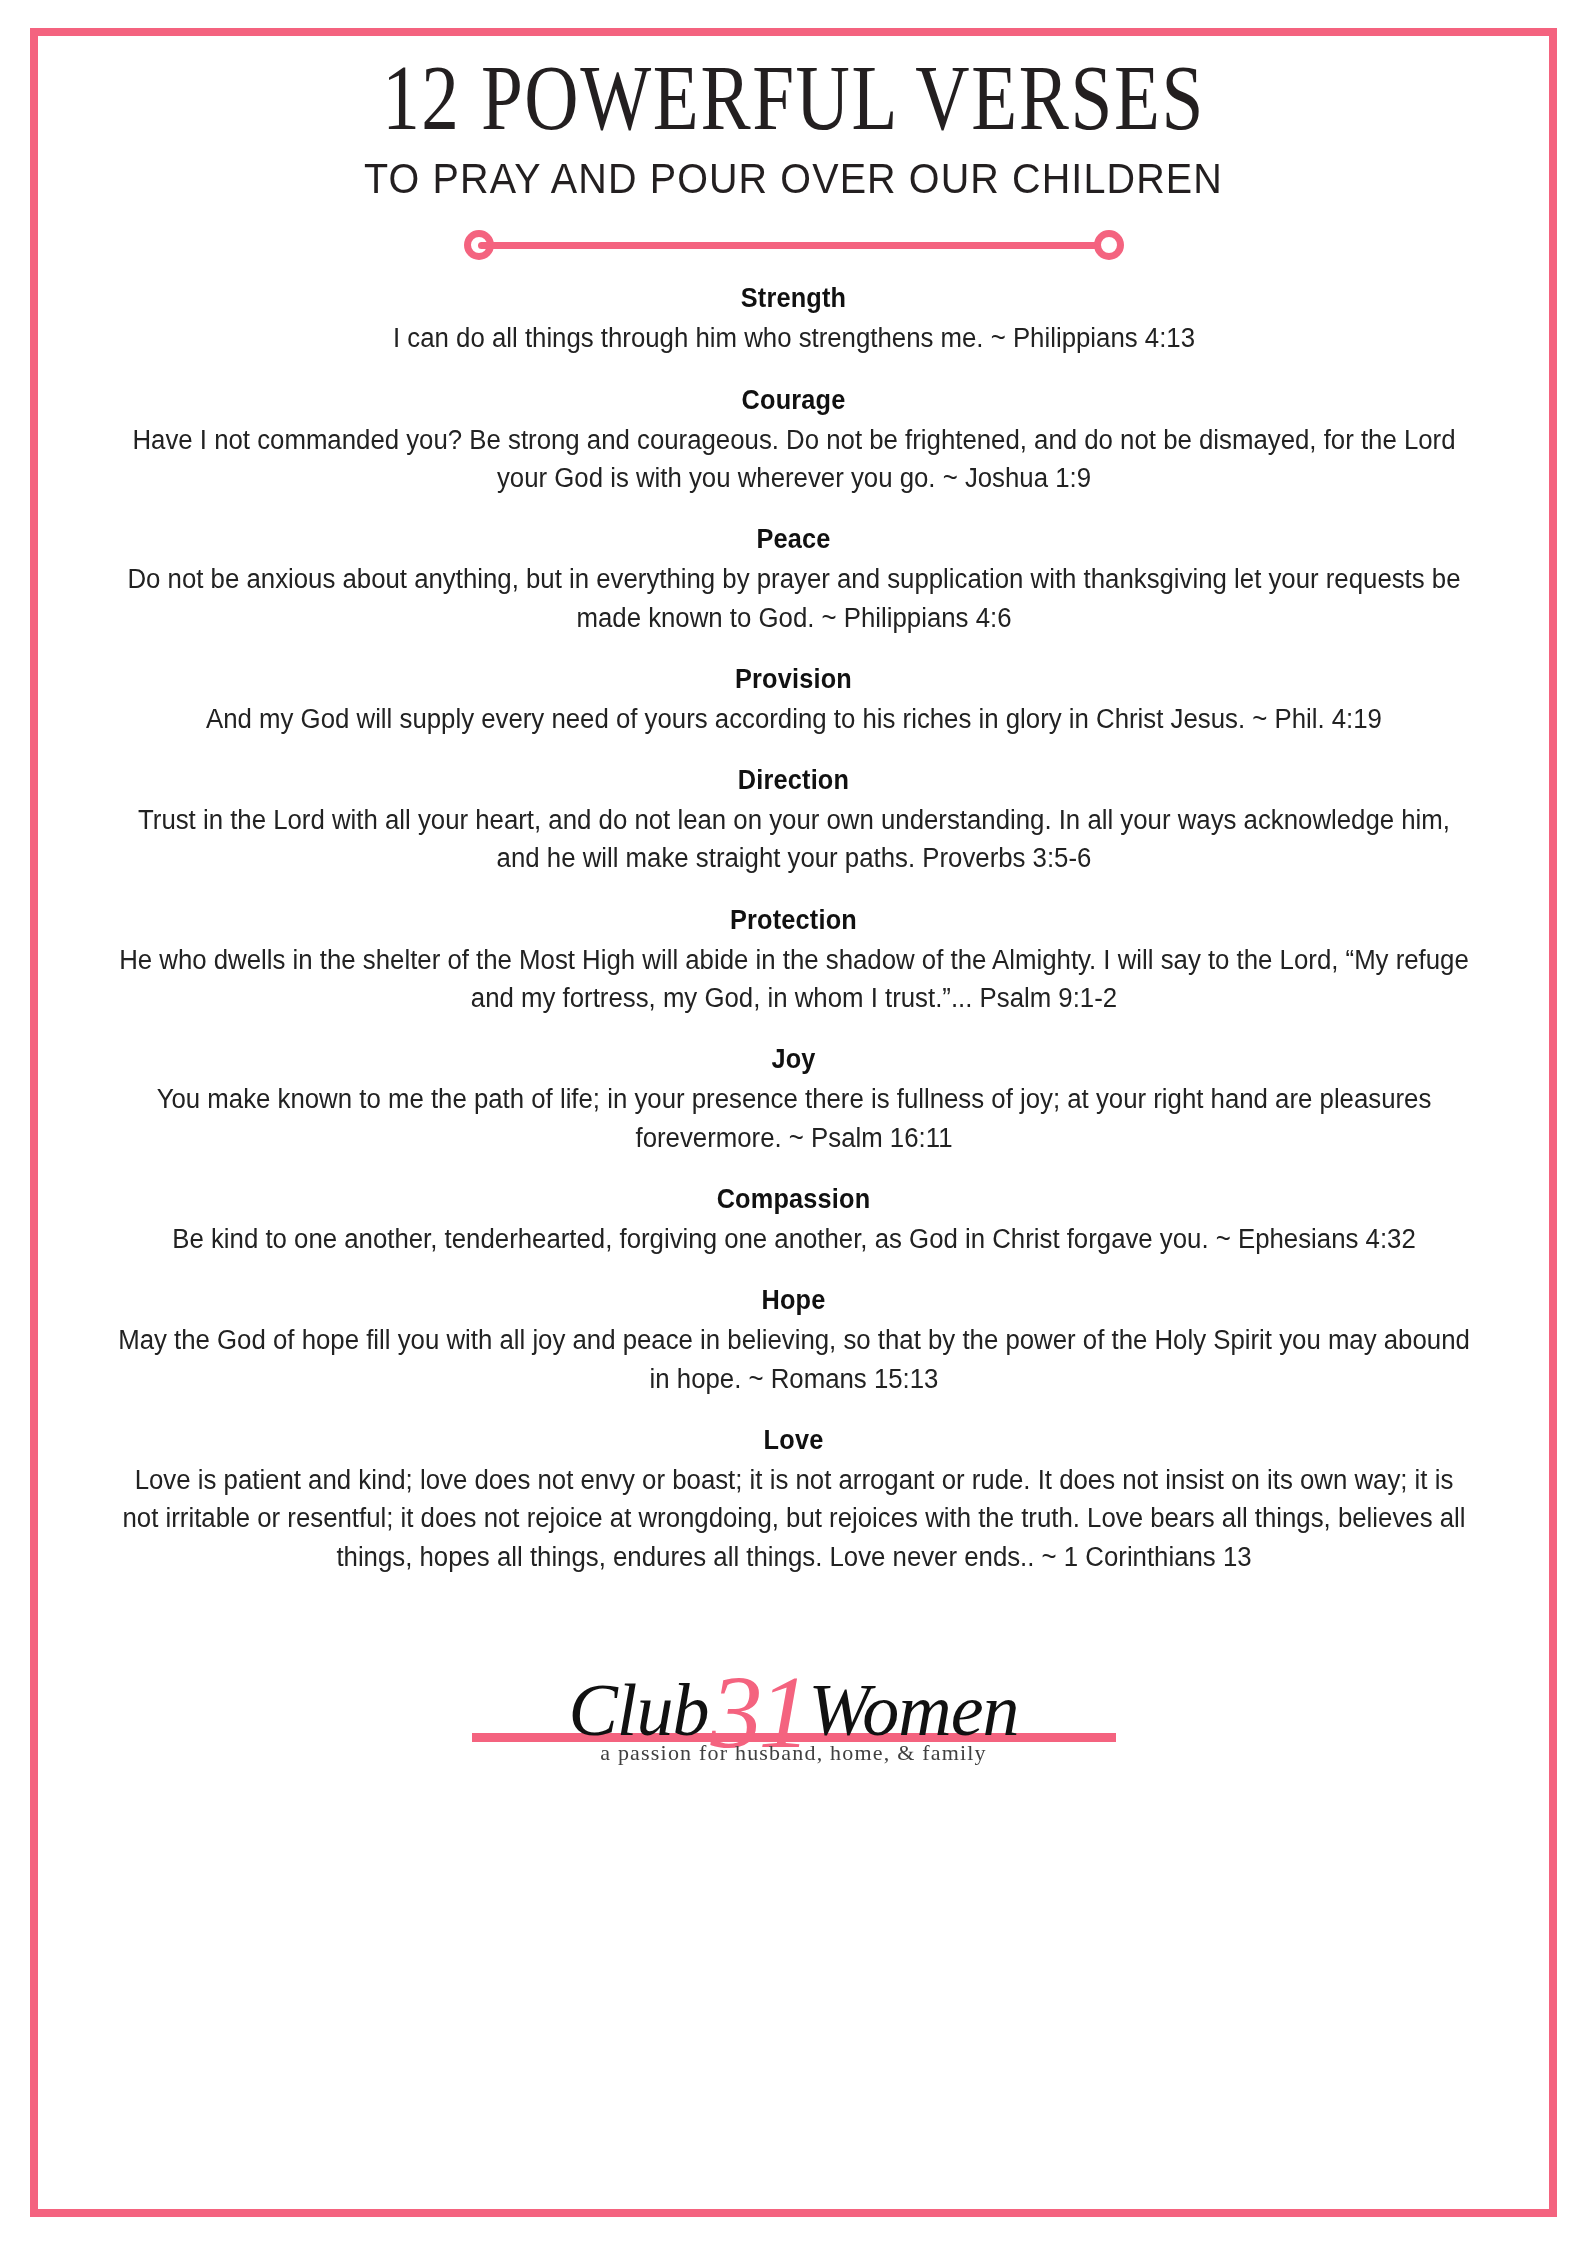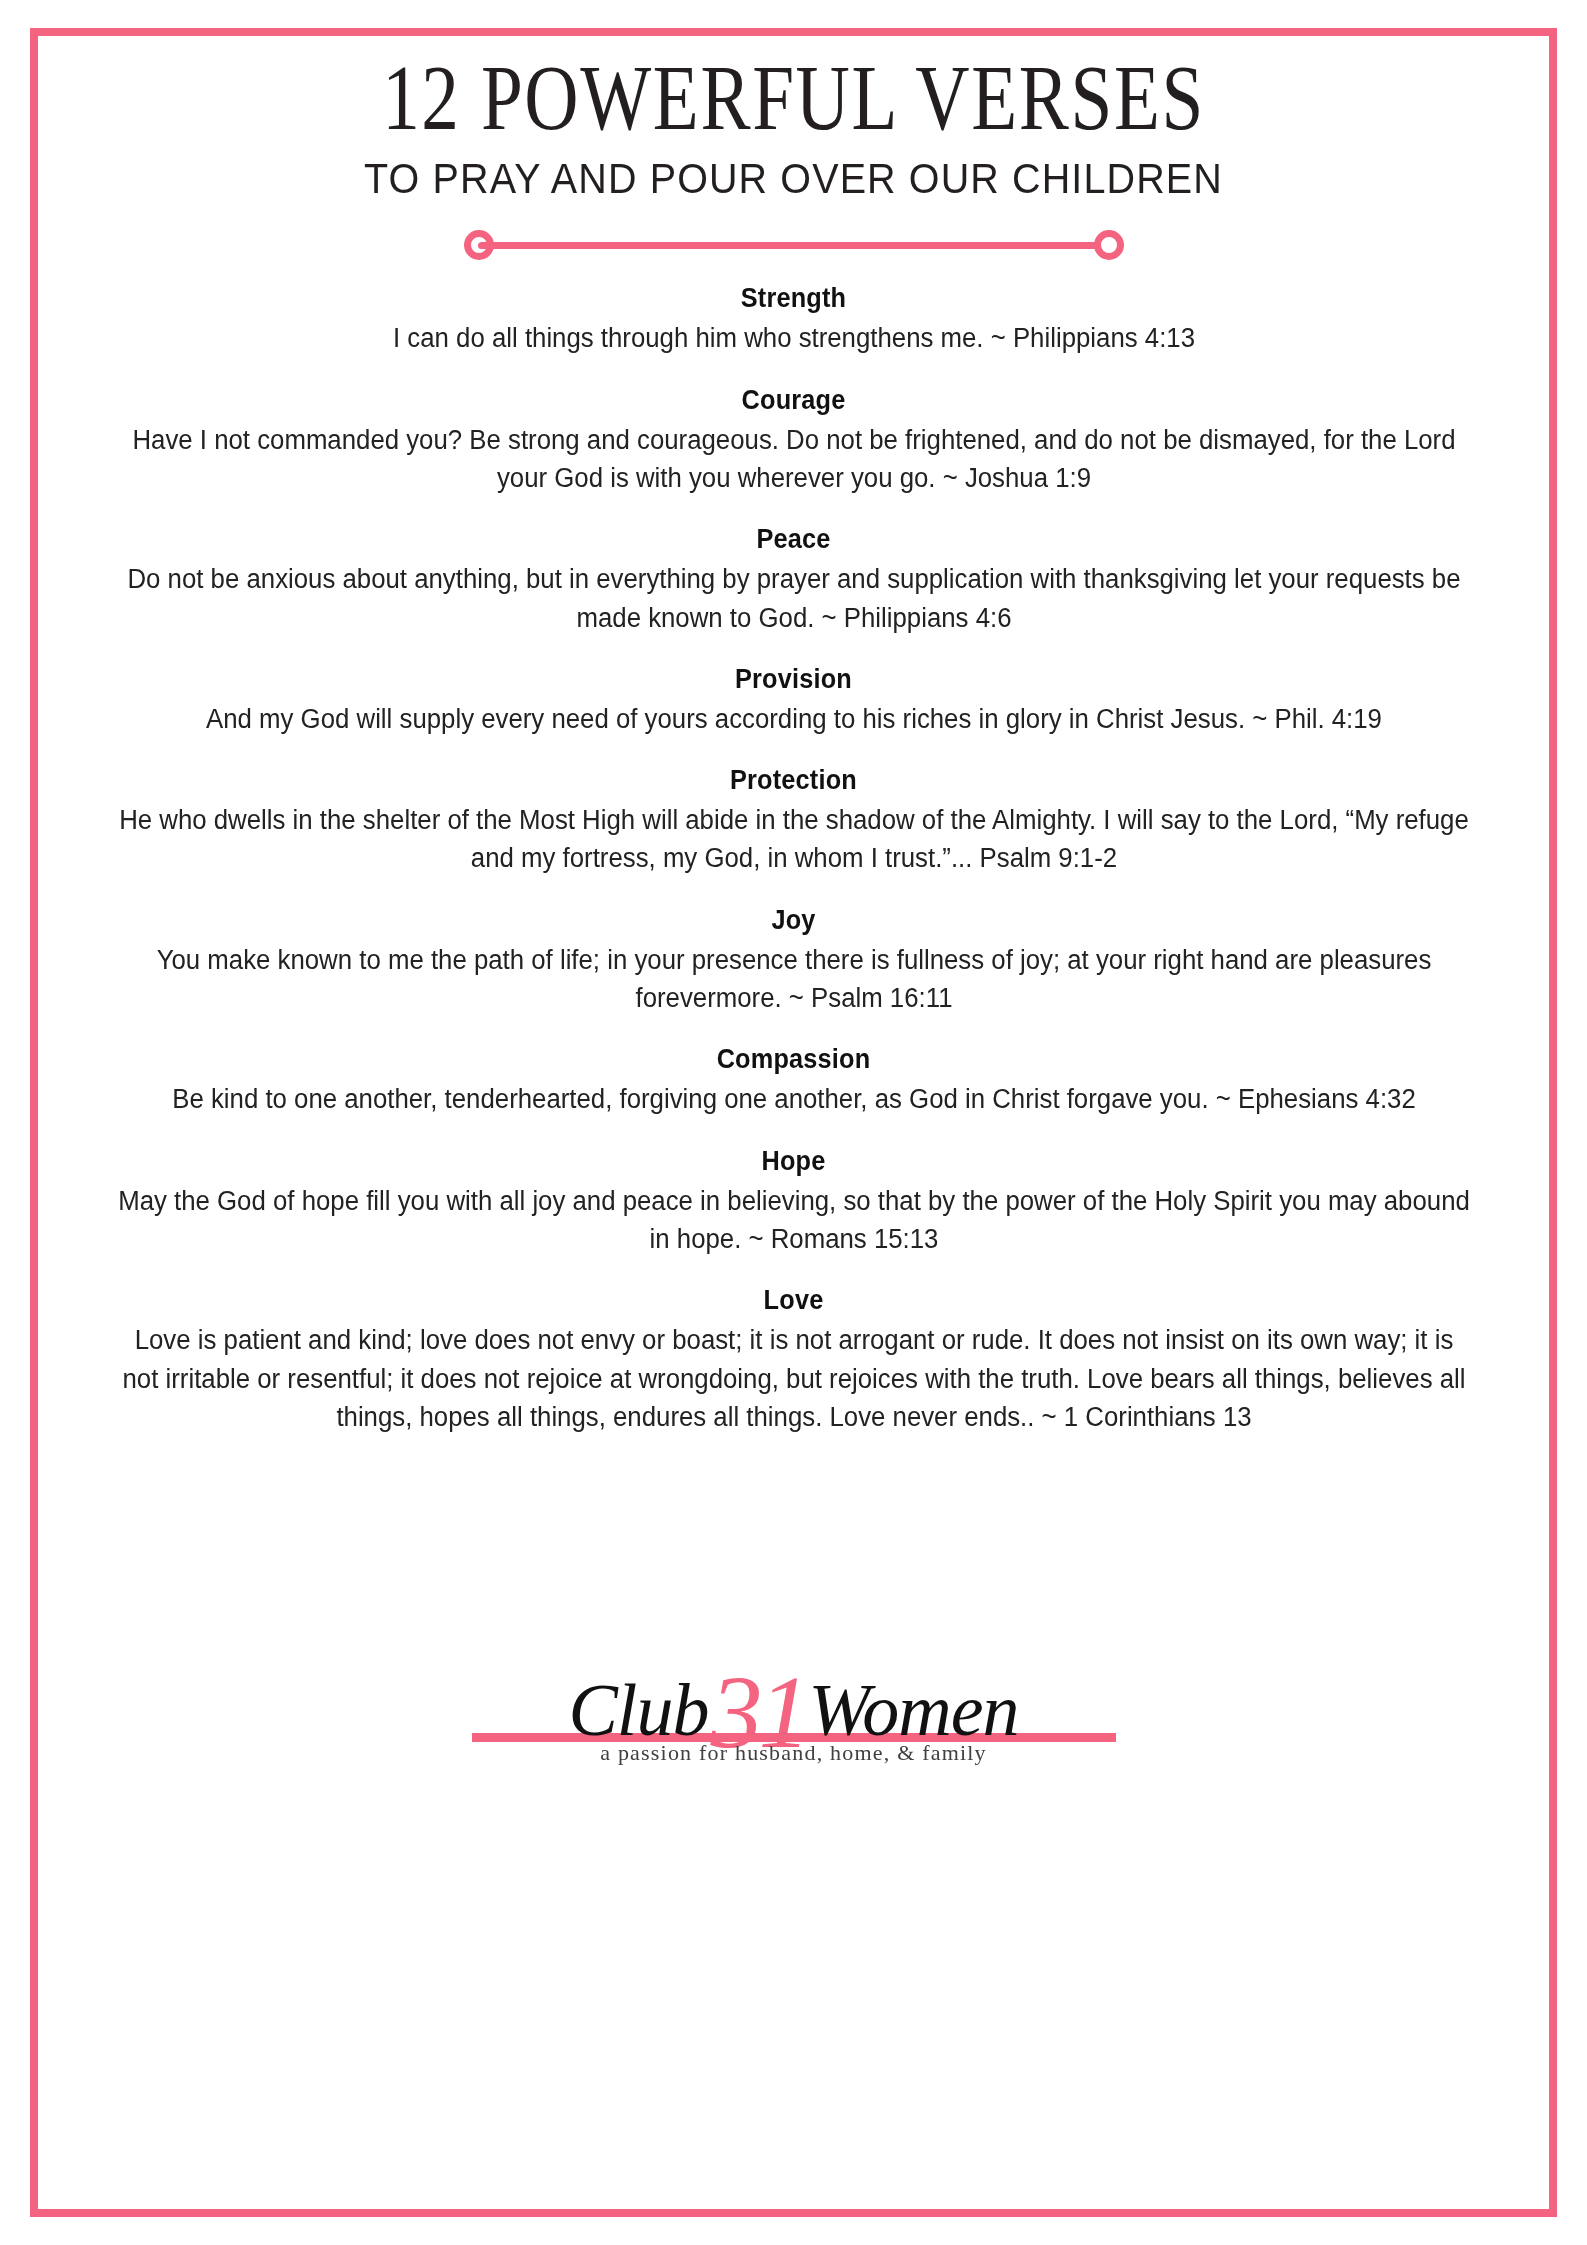--- a/index.html
+++ b/index.html
@@ -231,20 +231,24 @@
       <div class="verse">
         <div class="verse-heading">Peace</div>
         <div class="verse-text">Do not be anxious about anything, but in everything by prayer and supplication with thanksgiving let your requests be made known to God. ~ Philippians 4:6</div>
       </div>
 
       <div class="verse">
         <div class="verse-heading">Provision</div>
         <div class="verse-text">And my God will supply every need of yours according to his riches in glory in Christ Jesus. ~ Phil. 4:19</div>
       </div>
 
+      <div class="verse">
+        <div class="verse-heading">Direction</div>
+        <div class="verse-text">Trust in the Lord with all your heart, and do not lean on your own understanding. In all your ways acknowledge him, and he will make straight your paths. Proverbs 3:5-6</div>
+      </div>
 
       <div class="verse">
         <div class="verse-heading">Protection</div>
         <div class="verse-text">He who dwells in the shelter of the Most High will abide in the shadow of the Almighty. I will say to the Lord, “My refuge and my fortress, my God, in whom I trust.”... Psalm 9:1-2</div>
       </div>
 
       <div class="verse">
         <div class="verse-heading">Joy</div>
         <div class="verse-text">You make known to me the path of life; in your presence there is fullness of joy; at your right hand are pleasures forevermore. ~ Psalm 16:11</div>
       </div>

